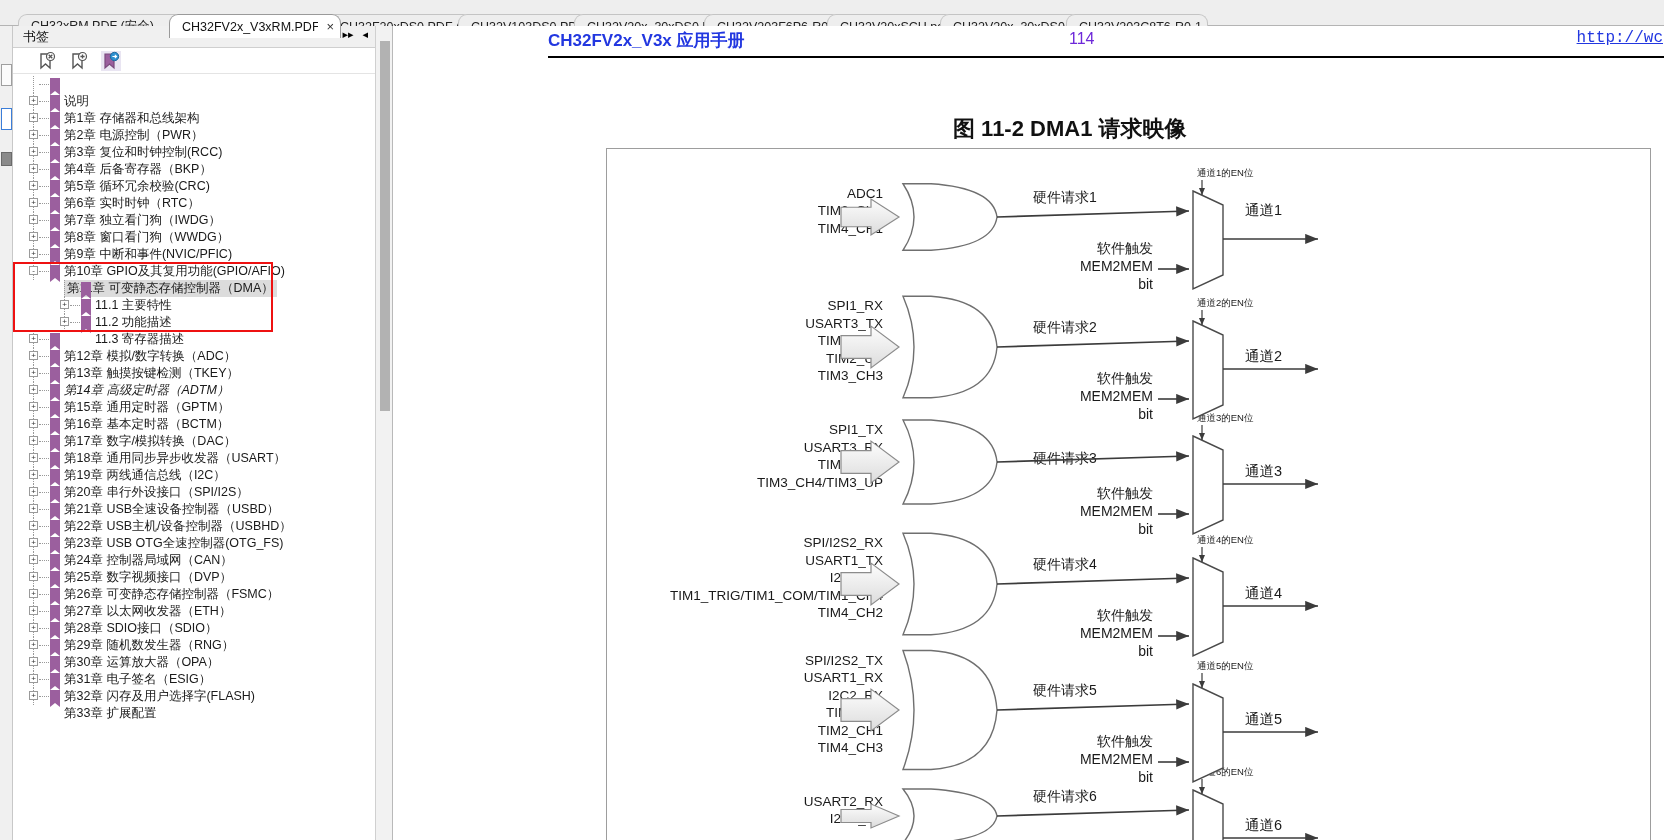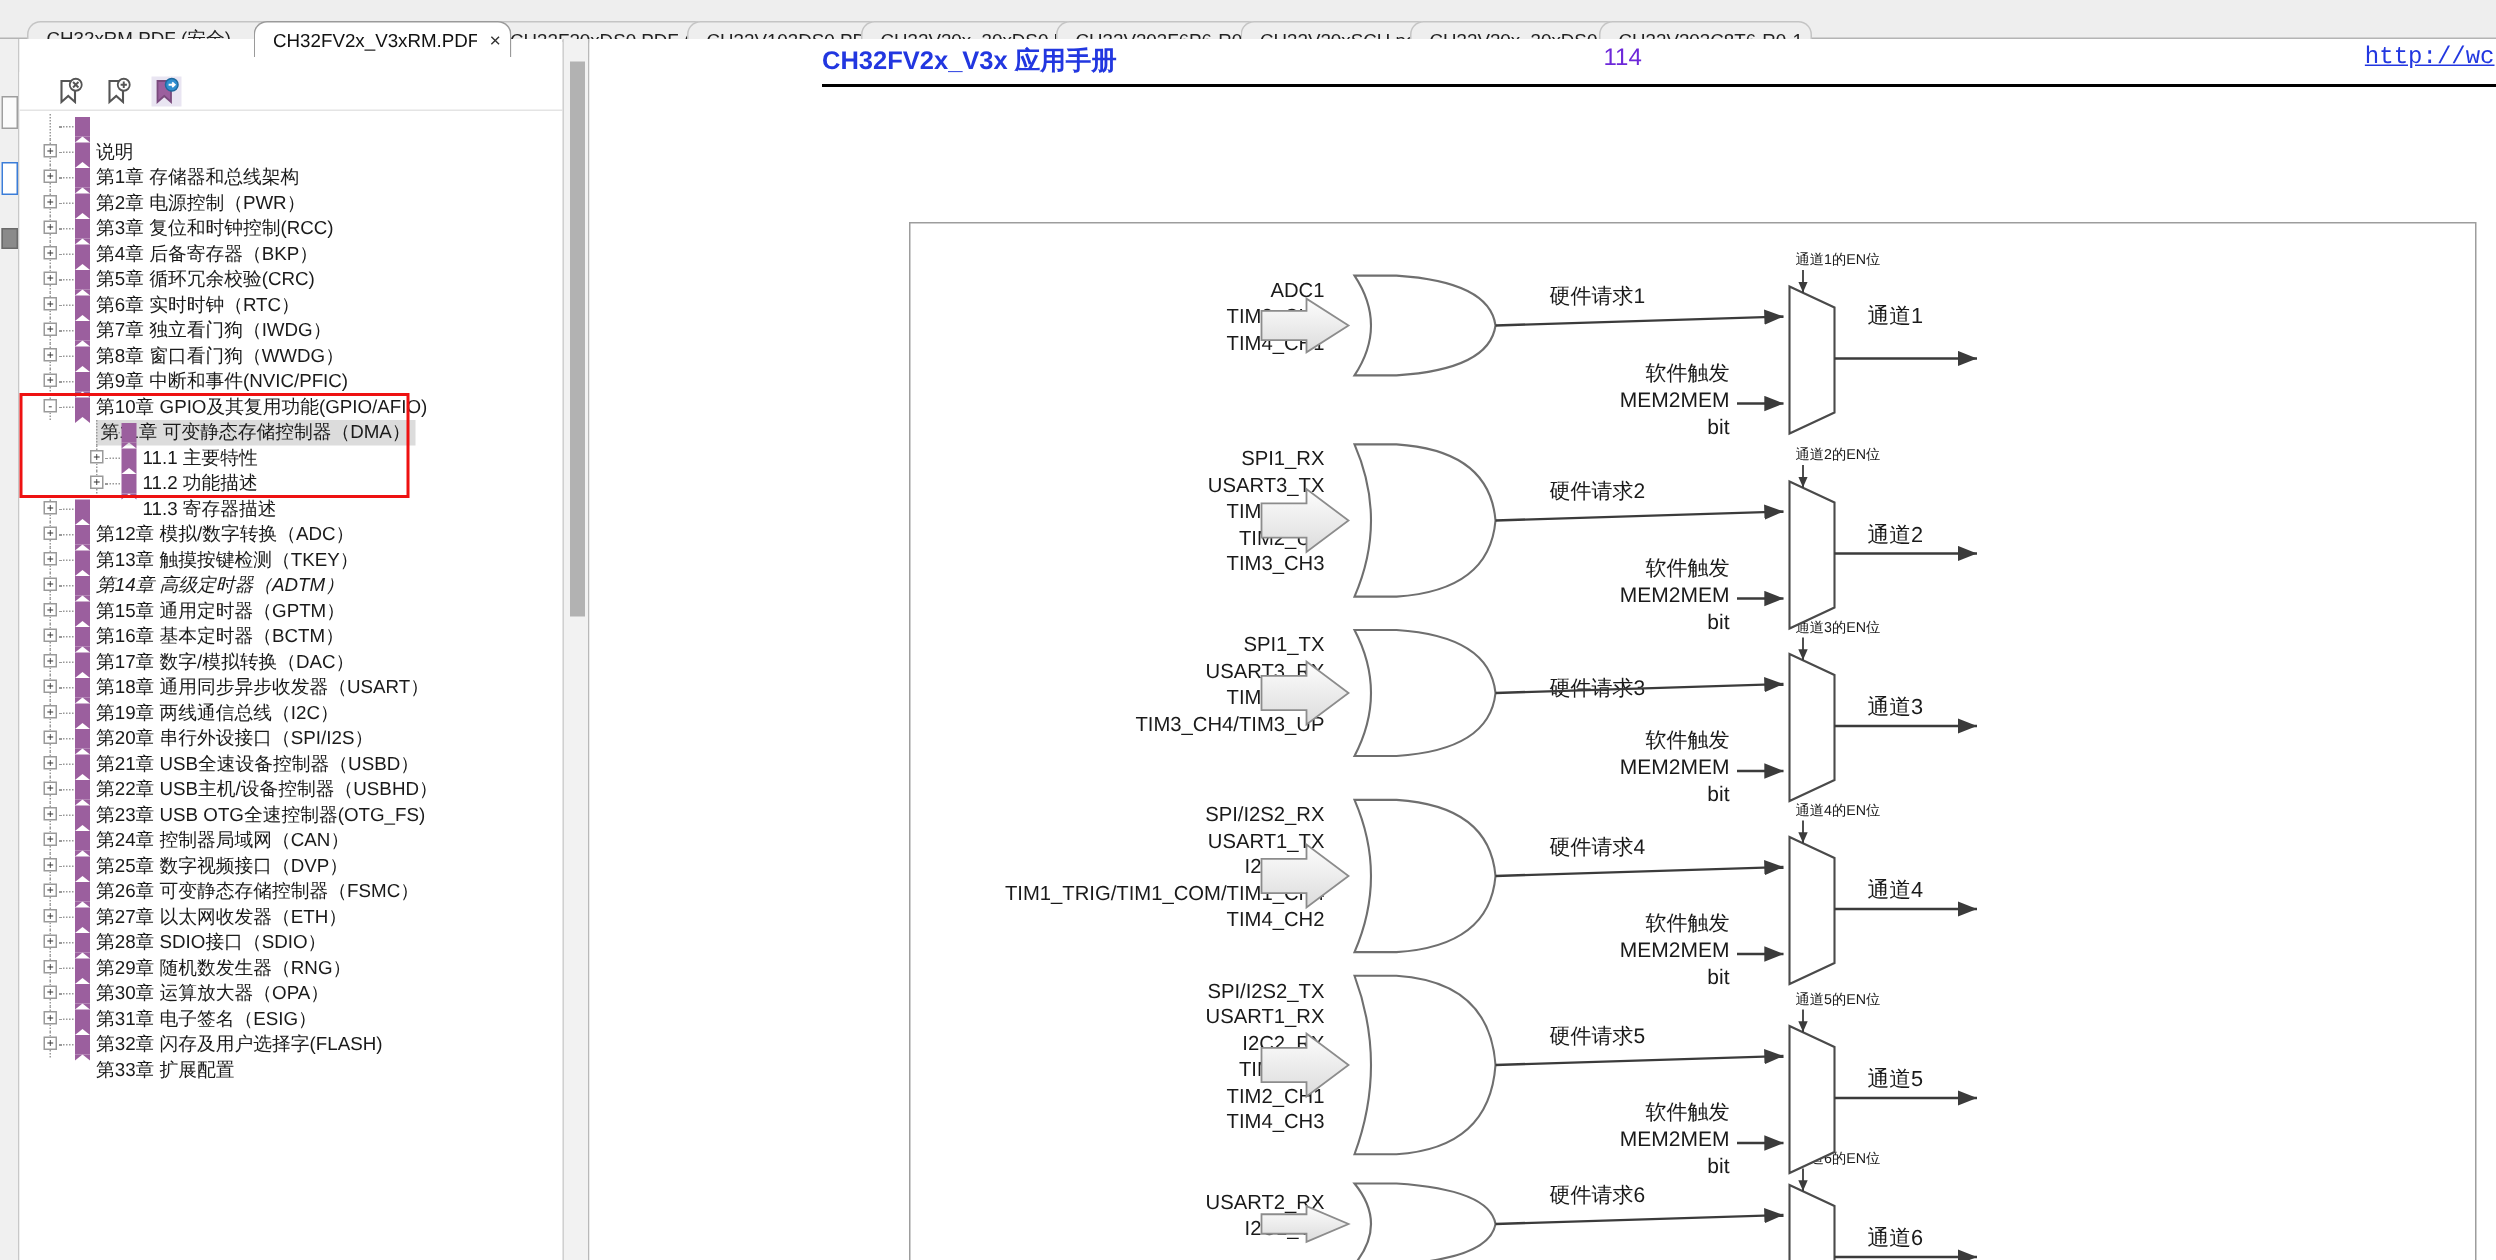--- a/index.html
+++ b/index.html
@@ -249,20 +249,27 @@
     </div>
   </div>
 
 <div id="leftstrip">
   <div class="strip-icon" style="top:38px;"></div>
   <div class="strip-icon sel" style="top:82px;"></div>
   <div class="strip-icon" style="top:126px;height:14px;background:#8a8a8a;border-color:#6a6a6a;"></div>
 </div>
 
 <div id="sidebar">
+  <div id="sidebar-header">
+    <span id="sidebar-title">书签</span>
+    <div id="header-btns">
+      <span class="hbtn">▸▸</span>
+      <span class="hbtn">◂</span>
+    </div>
+  </div>
 
   <div id="bm-toolbar">
     <div class="bm-tool" style="left:24px;">
       <svg width="20" height="20" viewBox="0 0 20 20">
         <path d="M4 3 L13 3 L13 17 L8.5 13 L4 17 Z" fill="none" stroke="#555" stroke-width="1.4"></path>
         <circle cx="13.5" cy="5.5" r="4" fill="#fff" stroke="#555" stroke-width="1.2"></circle>
         <path d="M11.7 3.7 L15.3 7.3 M15.3 3.7 L11.7 7.3" stroke="#555" stroke-width="1.3"></path>
       </svg>
     </div>
     <div class="bm-tool" style="left:56px;">
@@ -549,20 +556,21 @@
 
 <div id="docarea">
 
   <div id="page-header">
     <div id="doc-title">CH32FV2x_V3x 应用手册</div>
     <div id="page-number">114</div>
     <div id="doc-url">http://wc</div>
     <div id="header-rule"></div>
   </div>
 
+  <div id="figure-title">图 11-2 DMA1 请求映像</div>
 
   <div id="figure-box"></div>
 
   <div id="channels-layer">
       <div class="sig-group" style="right: 781px; top: 158.75px;">
         <div>ADC1</div>
         <div>TIM2_CH3</div>
         <div>TIM4_CH1</div>
       </div>
       <div class="hw-label" style="left: 640px; top: 163px;">硬件请求1</div>

